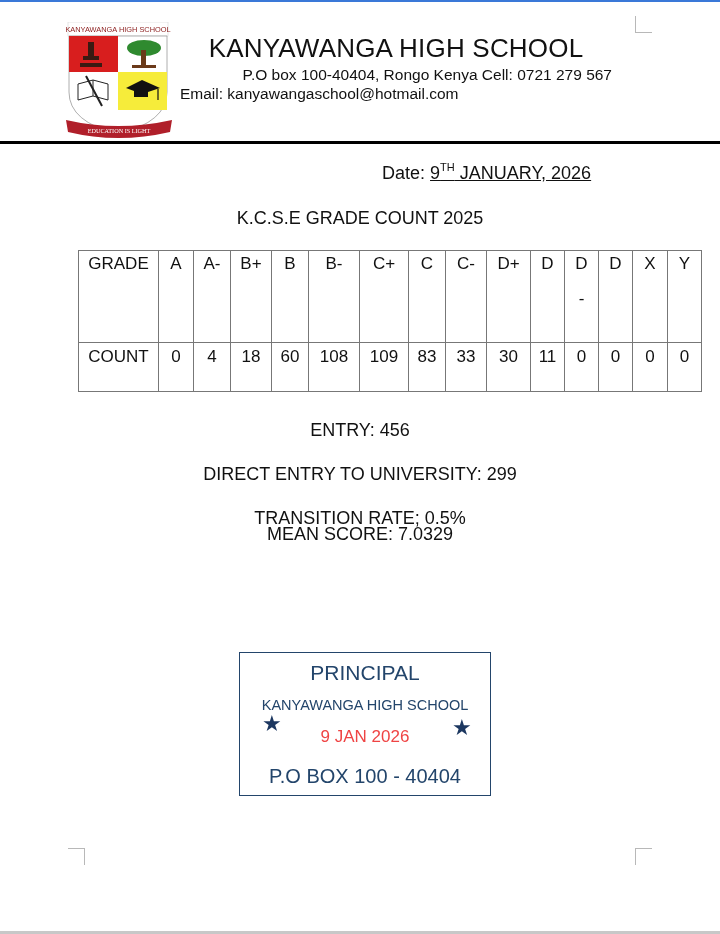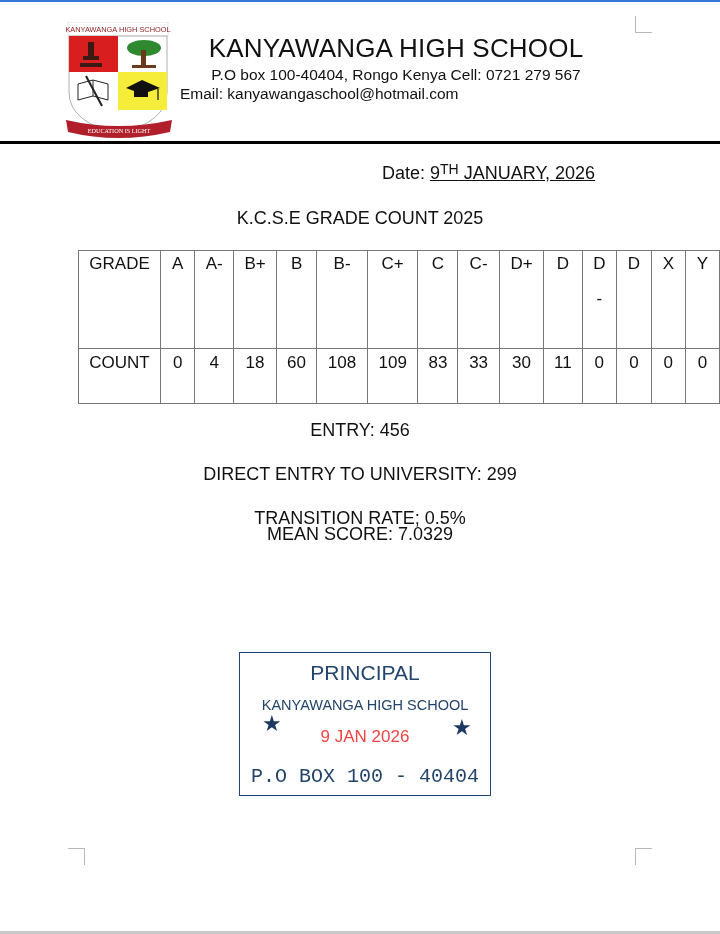--- a/index.html
+++ b/index.html
@@ -9,43 +9,43 @@
   }
   .topbar { position: absolute; left: 0; top: 0; width: 720px; height: 2px; background: #3a78d8; }
   .bottombar { position: absolute; left: 0; bottom: 0; width: 720px; height: 3px; background: #c8c8c8; }
   .corner { position: absolute; width: 16px; height: 16px; border-color: #b8b8b8; border-style: solid; border-width: 0; }
   .corner.tr { left: 635px; top: 16px; border-left-width: 1px; border-bottom-width: 1px; }
   .corner.bl { left: 68px; top: 848px; border-right-width: 1px; border-top-width: 1px; }
   .corner.br { left: 635px; top: 848px; border-left-width: 1px; border-top-width: 1px; }
 
   .logo { position: absolute; left: 66px; top: 22px; width: 110px; height: 118px; }
   .header-title { position: absolute; left: 180px; top: 33px; width: 432px; text-align: center; font-size: 26px; letter-spacing: 0.2px; color: #111; }
-  .header-line1 { position: absolute; left: 180px; top: 66px; width: 432px; text-align: center; font-size: 15.5px; }
+  .header-line1 { position: absolute; left: 180px; top: 66px; width: 432px; text-align: right; font-size: 15.5px; }
   .header-line2 { position: absolute; left: 180px; top: 85px; width: 432px; text-align: left; font-size: 15.5px; }
   .header-rule { position: absolute; left: 0; top: 141px; width: 720px; height: 3px; background: #000; }
 
   .date { position: absolute; left: 382px; top: 163px; font-size: 18px; }
   .date .u { text-decoration: underline; }
-  .date sup { font-size: 14px; position: relative; top: -2px; vertical-align: top; }
+  .date sup { font-size: 11px; position: relative; top: -2px; vertical-align: top; }
   .doc-title { position: absolute; left: 200px; top: 208px; width: 320px; text-align: center; font-size: 18px; }
 
   table.grades { position: absolute; left: 78px; top: 250px; border-collapse: collapse; font-size: 17px; }
-  table.grades td { border: 1px solid #777; padding: 8px; text-align: center; vertical-align: top; }
+  table.grades td { border: 1px solid #777; padding: 2px; text-align: center; vertical-align: top; }
   table.grades tr.r1 td { height: 86px; padding-top: 3px; }
   table.grades tr.r2 td { height: 42px; padding-top: 4px; }
   table.grades td.dm { line-height: 38px; }
   .dm .dash { display: block; line-height: 20px; }
 
   .stat { position: absolute; left: 0; width: 720px; text-align: center; font-size: 18px; }
 
   .stamp { position: absolute; left: 239px; top: 632px; width: 250px; height: 142px; border: 1.5px solid #23456b; color: #23456b; margin-top: 20px; }
   .stamp .p-title { position: absolute; left: 0; top: 8px; width: 100%; text-align: center; font-size: 21px; }
   .stamp .p-school { position: absolute; left: 0; top: 44px; width: 100%; text-align: center; font-size: 14.5px; }
   .stamp .p-date { position: absolute; left: 0; top: 74px; width: 100%; text-align: center; font-size: 17px; color: #ef4444; }
-  .stamp .p-box { position: absolute; left: 0; top: 112px; width: 100%; text-align: center; font-size: 20px; font-family: Liberation Mono, monospace; }
+  .stamp .p-box { position: absolute; left: 0; top: 112px; width: 100%; text-align: center; font-size: 20px; }
   .stamp .star { position: absolute; top: 58px; font-size: 22px; color: #1c3760; }
   .stamp .star.l { left: 22px; }
   .stamp .star.r { left: 212px; top: 62px; }
 </style>
 </head>
 <body>
 
 <div class="topbar"></div>
 <div class="corner tr"></div>
 <div class="corner bl"></div>

